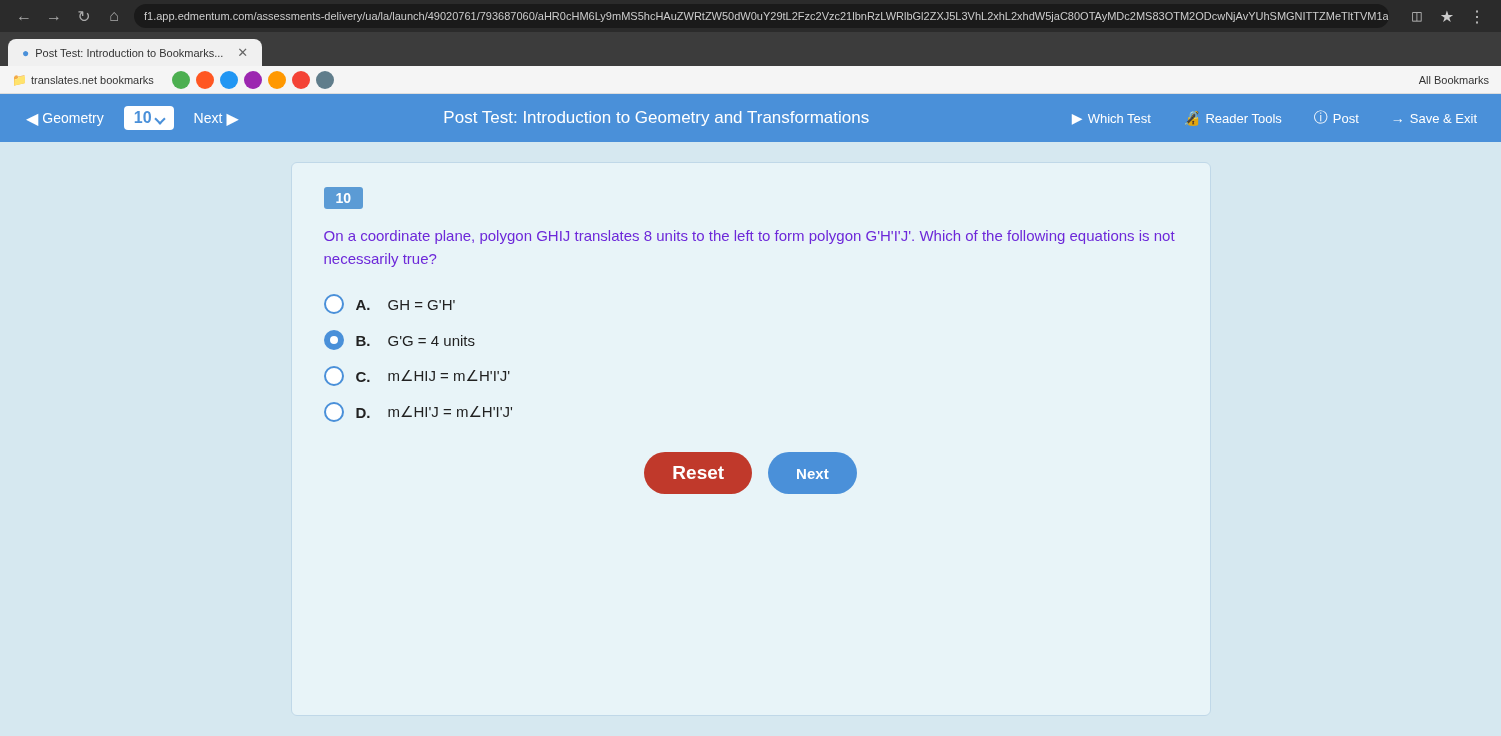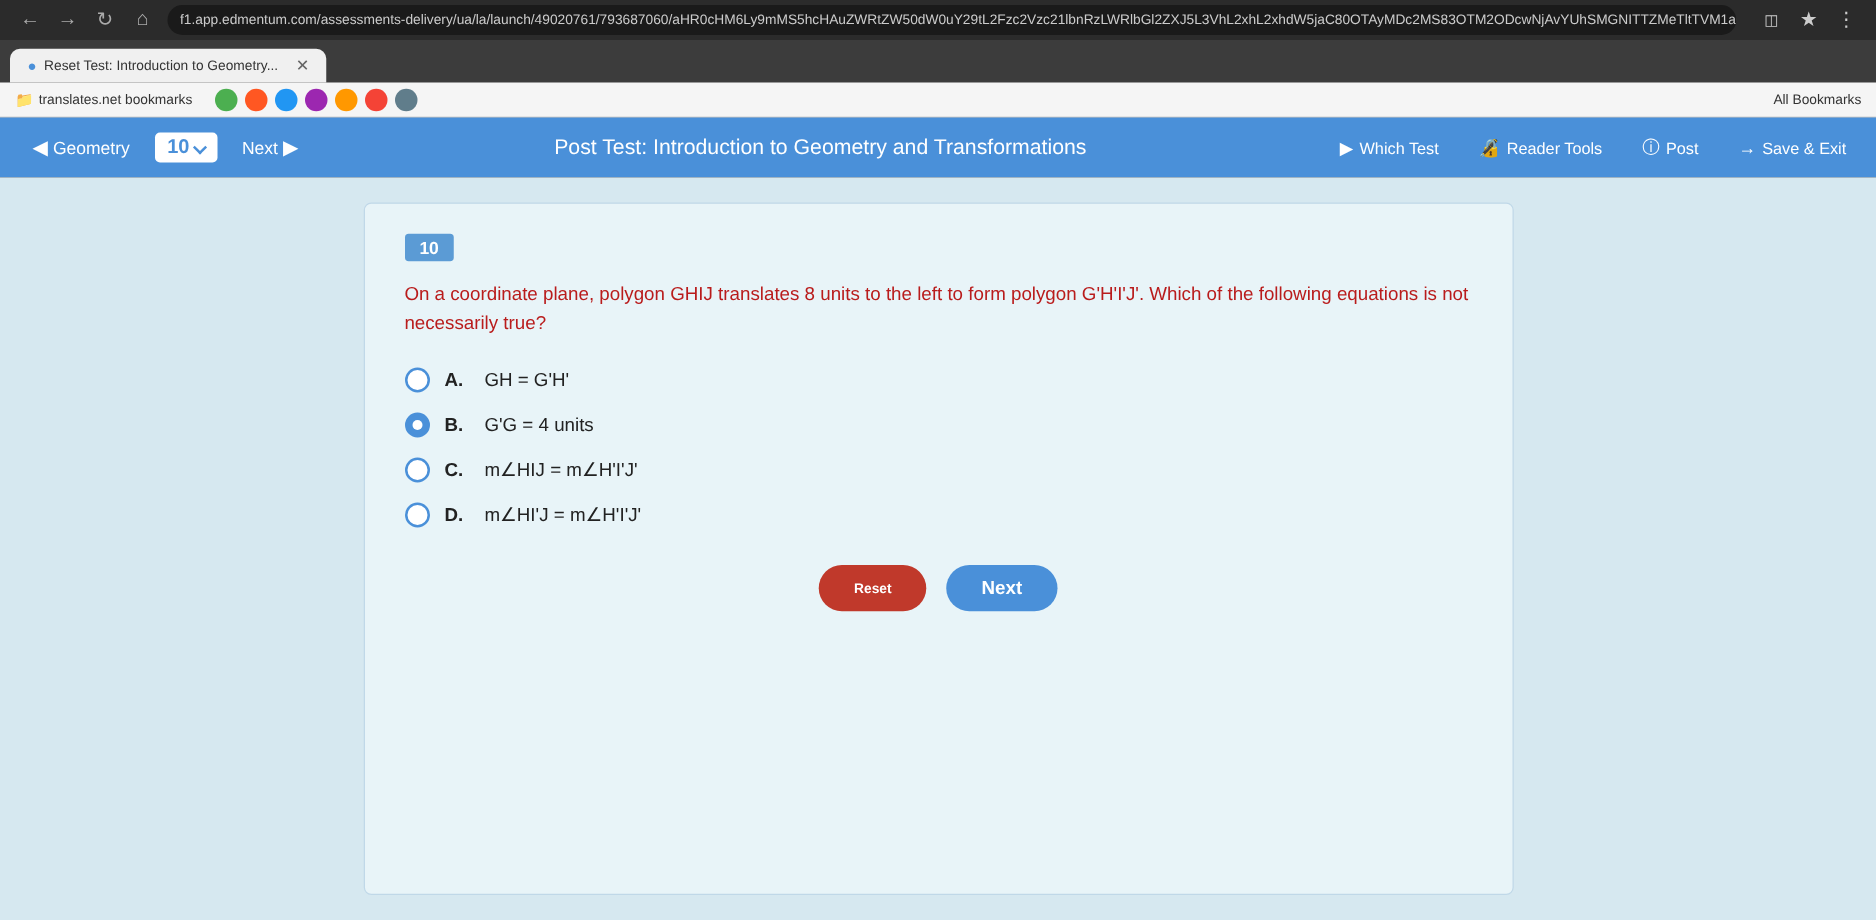--- a/index.html
+++ b/index.html
@@ -211,21 +211,21 @@
       padding: 3px 12px;
       border-radius: 3px;
       font-size: 14px;
       font-weight: bold;
       display: inline-block;
       margin-bottom: 16px;
     }
 
     .question-text {
       font-size: 15px;
-      color: #b91c1c;
+      color: #6d28d9;
       margin-bottom: 24px;
       line-height: 1.5;
     }
 
     .options-list {
       list-style: none;
       display: flex;
       flex-direction: column;
       gap: 16px;
       margin-bottom: 30px;
@@ -281,21 +281,21 @@
       gap: 16px;
       margin-top: 20px;
     }
 
     .reset-btn {
       background: #C0392B;
       color: white;
       border: none;
       border-radius: 24px;
       padding: 10px 28px;
-      font-size: 11px;
+      font-size: 19px;
       cursor: pointer;
       font-weight: bold;
     }
 
     .next-btn {
       background: #4A90D9;
       color: white;
       border: none;
       border-radius: 24px;
       padding: 10px 28px;
@@ -332,21 +332,21 @@
     <div style="display:flex;align-items:center;gap:6px;margin-left:8px;">
       <button class="nav-btn" style="color:#ccc;font-size:12px;">◫</button>
       <button class="nav-btn" style="color:#ccc;">★</button>
       <button class="nav-btn" style="color:#ccc;">⋮</button>
     </div>
   </div>
 
   <div class="browser-tabs">
     <div class="browser-tab">
       <span style="color:#4A90D9;font-size:12px;">●</span>
-      <span>Reset Test: Introduction to Geometry...</span>
+      <span>Post Test: Introduction to Bookmarks...</span>
       <span style="margin-left:8px;color:#666;font-size:13px;">✕</span>
     </div>
   </div>
 
   <div class="bookmarks-bar">
     <div class="bookmark-item">
       <span style="font-size:12px;">📁</span>
       <span>translates.net bookmarks</span>
     </div>
     <div style="display:flex;gap:6px;margin-left:4px;">

